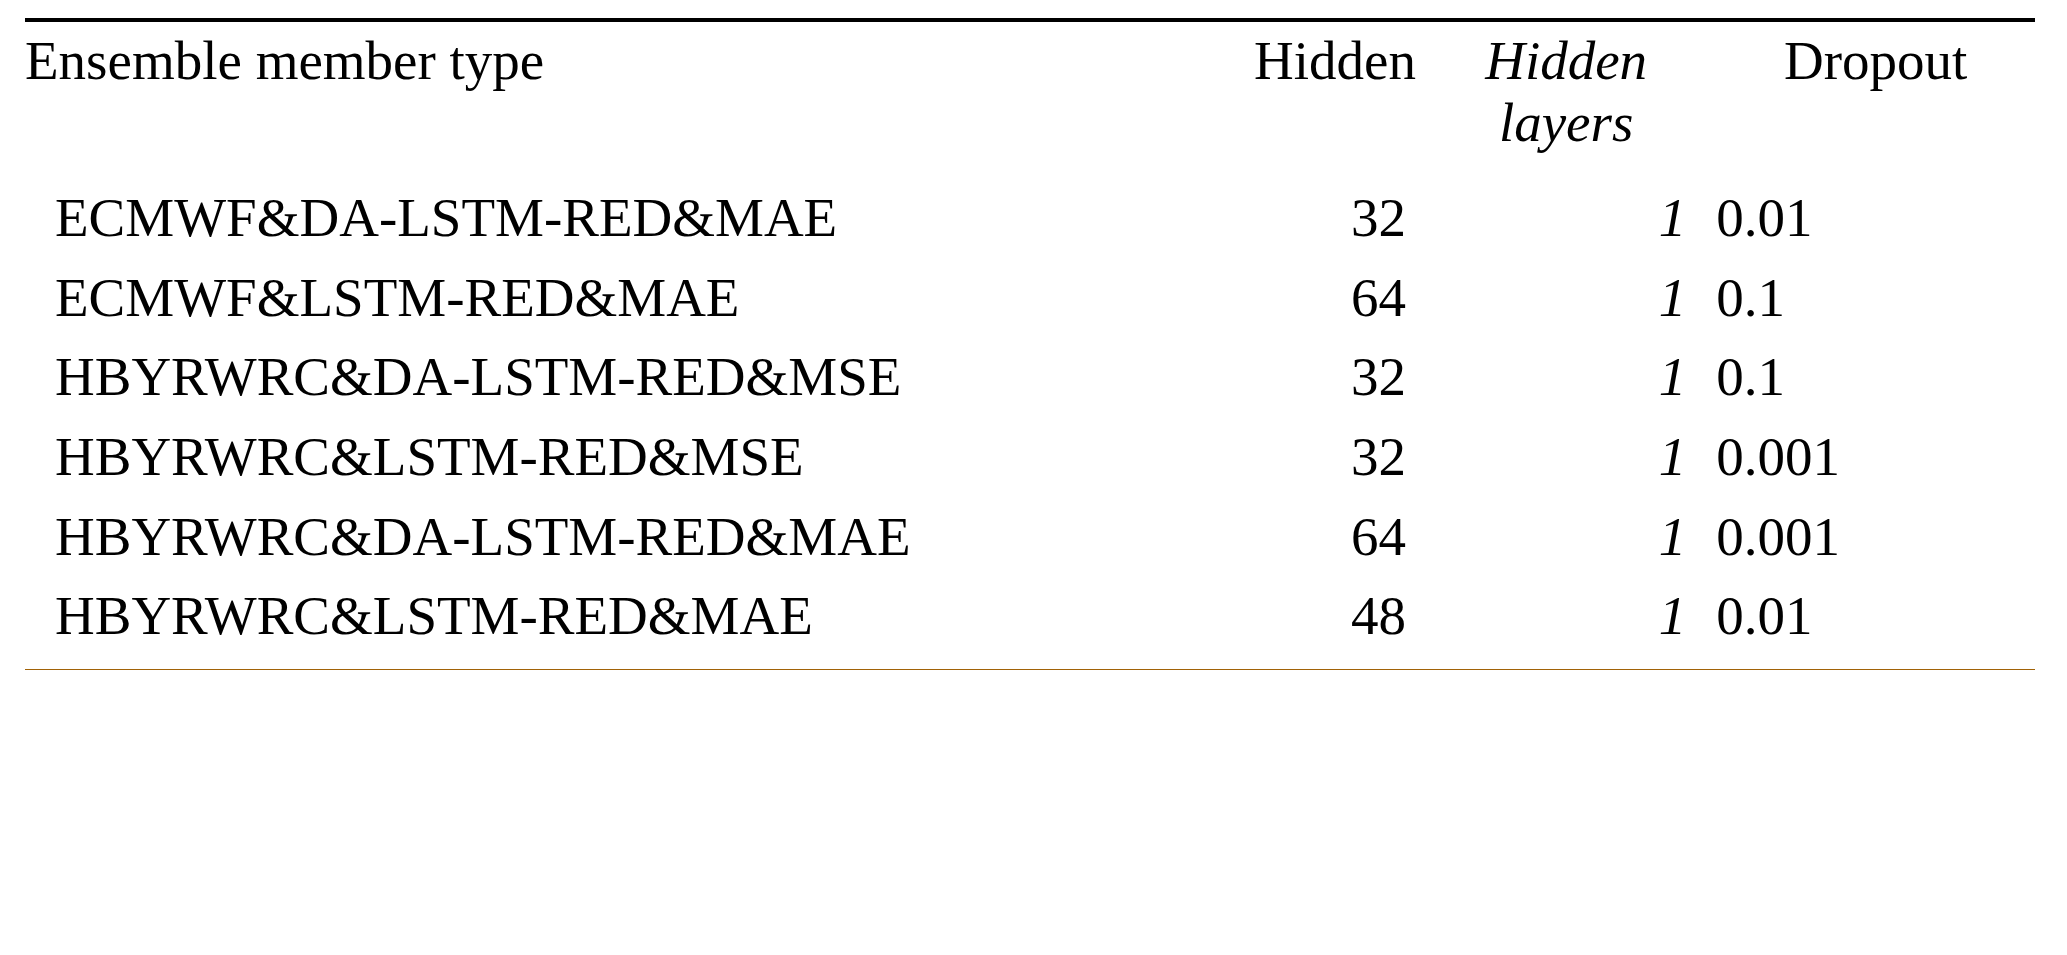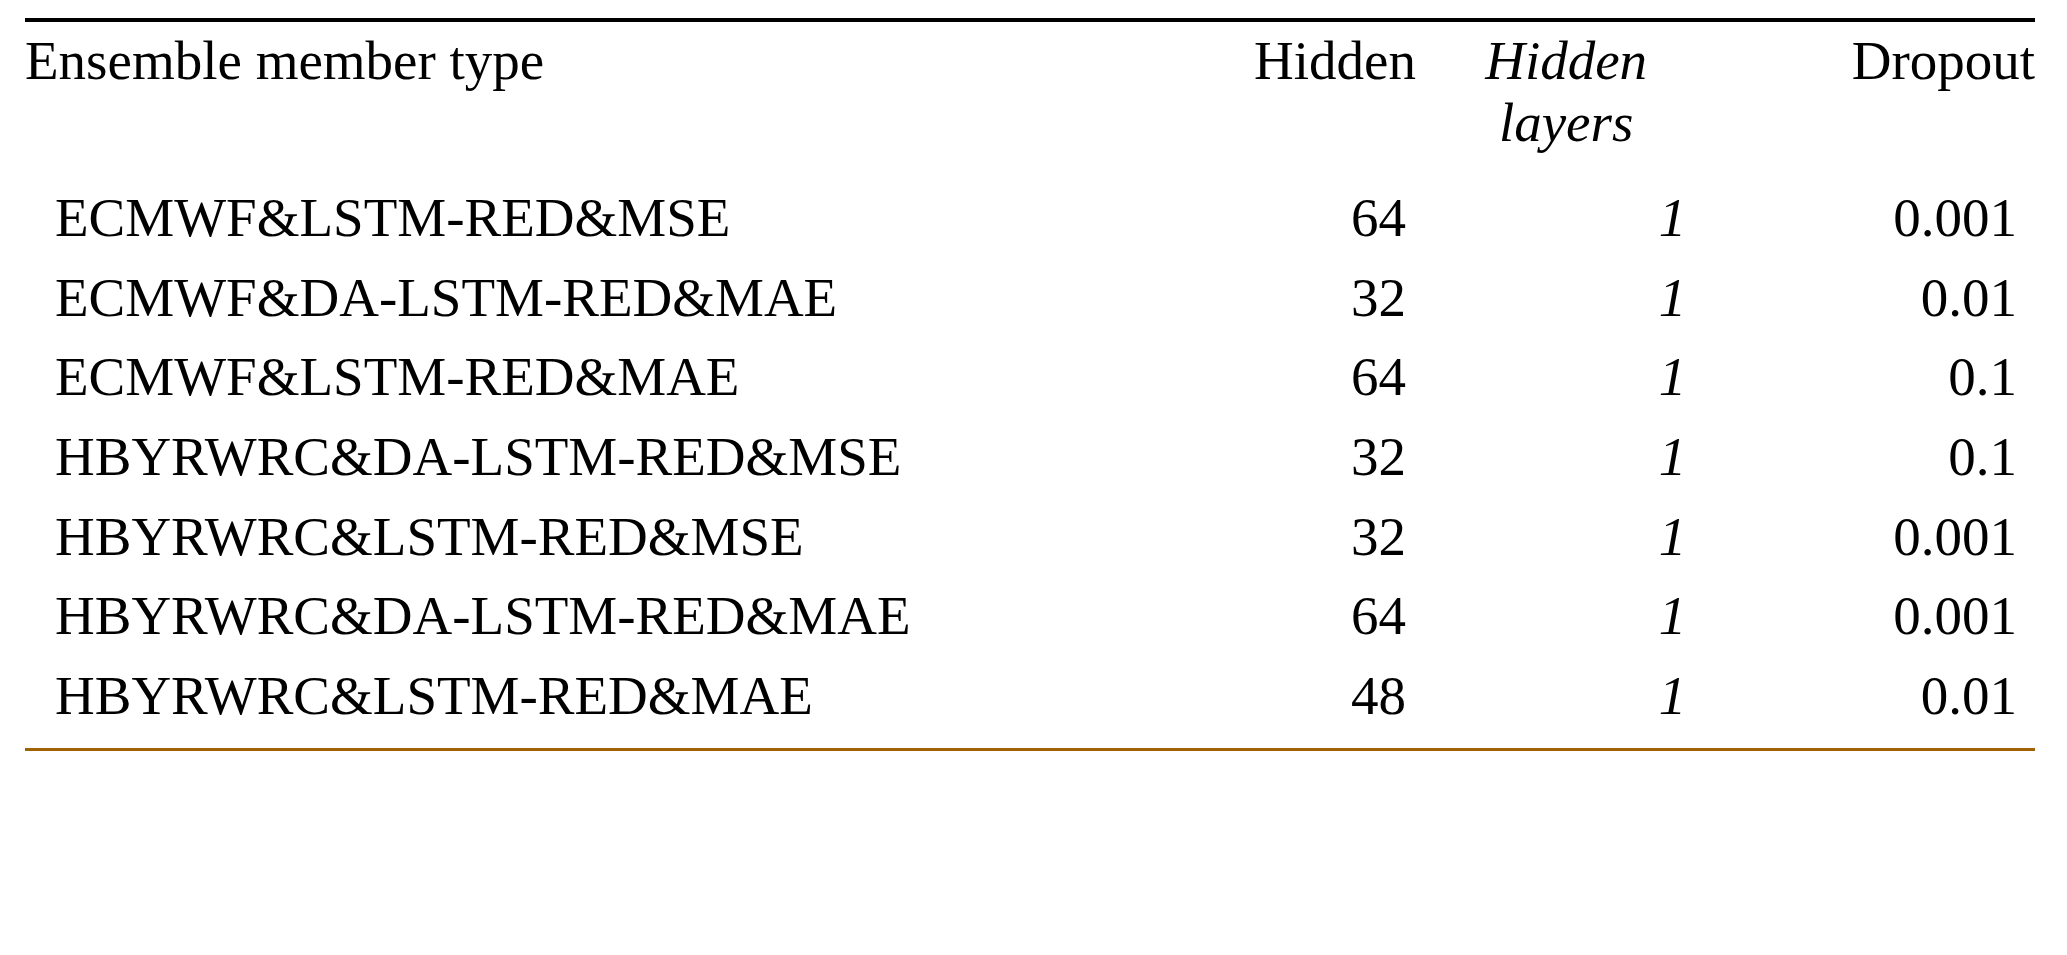--- a/index.html
+++ b/index.html
@@ -32,40 +32,39 @@
     vertical-align: top;
     padding: 8px 0 8px 0;
   }
   .rule-top {
     border-top: 5px solid #000000;
   }
   .rule-mid {
     border-top: 4px solid #000000;
   }
   .rule-bottom {
-    border-bottom: 3px solid #a16207;
+    border-bottom: 1px solid #a16207;
   }
   th.col-type, td.col-type {
     text-align: left;
     width: 1070px;
     padding-left: 30px;
   }
   th.col-neuron, td.col-neuron {
     text-align: right;
     width: 330px;
     padding-right: 10px;
   }
   th.col-hidden, td.col-hidden {
     text-align: right;
     width: 290px;
     padding-right: 30px;
     font-style: italic;
   }
   th.col-dropout, td.col-dropout {
-    text-align: right;
     width: 320px;
     padding-right: 18px;
     font-family: Liberation Serif, serif;
   }
   th.col-hidden .hdr-stack {
     display: block;
     text-align: center;
   }
   th.col-hidden .hdr-line2 {
     display: block;
@@ -95,26 +94,20 @@
         <th class="col-neuron">Hidden</th>
         <th class="col-hidden">
           <span class="hdr-stack">Hidden</span>
           <span class="hdr-stack hdr-line2">layers</span>
         </th>
         <th class="col-dropout">Dropout</th>
       </tr>
     </thead>
     <tbody>
       <tr>
-        <td class="col-type">ECMWF&amp;LSTM-RED&amp;MSE</td>
-        <td class="col-neuron">64</td>
-        <td class="col-hidden">1</td>
-        <td class="col-dropout">0.001</td>
-      </tr>
-      <tr>
         <td class="col-type">ECMWF&amp;DA-LSTM-RED&amp;MAE</td>
         <td class="col-neuron">32</td>
         <td class="col-hidden">1</td>
         <td class="col-dropout">0.01</td>
       </tr>
       <tr>
         <td class="col-type">ECMWF&amp;LSTM-RED&amp;MAE</td>
         <td class="col-neuron">64</td>
         <td class="col-hidden">1</td>
         <td class="col-dropout">0.1</td>

